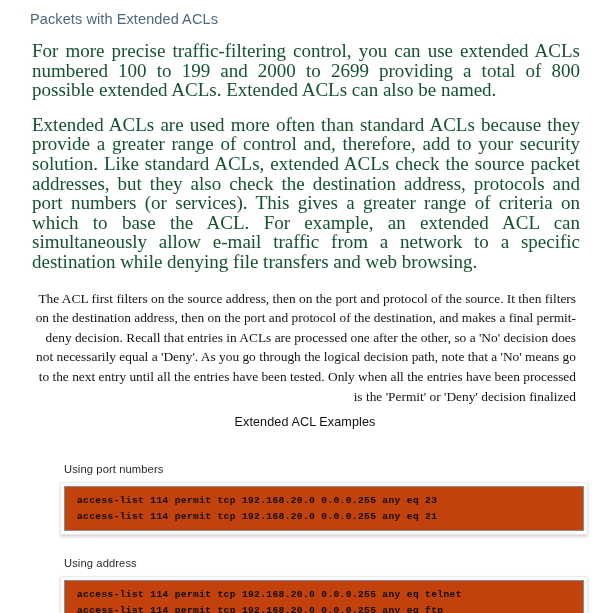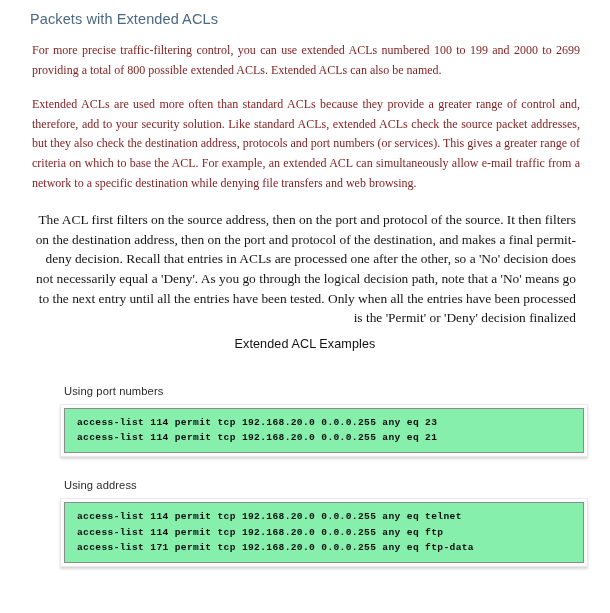--- a/index.html
+++ b/index.html
@@ -30,23 +30,23 @@
     font-weight: 400;
     color: #4a6881;
     letter-spacing: 0.1px;
     margin: 0;
     padding: 10px 0 0 30px;
     line-height: 18px;
   }
 
   .body-para {
     font-family: "Liberation Serif", "DejaVu Serif", serif;
-    font-size: 12px;
+    font-size: 19px;
     line-height: 19.6px;
-    color: #7f1d1d;
+    color: #14532d;
     text-align: justify;
     margin: 0;
     padding: 0;
   }
 
   .para-block {
     margin: 13px 30px 0 32px;
   }
 
   .para-block.second {
@@ -93,21 +93,21 @@
   .code-frame {
     background: #fbfbfb;
     border: 1px solid #e9e9e9;
     border-radius: 1px;
     padding: 3px;
     box-shadow: 0 2px 3px rgba(0,0,0,0.16), 0 1px 0 rgba(255,255,255,0.9) inset;
     box-sizing: border-box;
   }
 
   .code-inner {
-    background: #86efac;
+    background: #c2410c;
     border: 1px solid #8c8c8c;
     box-sizing: border-box;
     padding: 6px 0 6px 12px;
   }
 
   .code-line {
     font-family: "Liberation Mono", "DejaVu Sans Mono", monospace;
     font-size: 9.6px;
     font-weight: bold;
     line-height: 15.6px;

